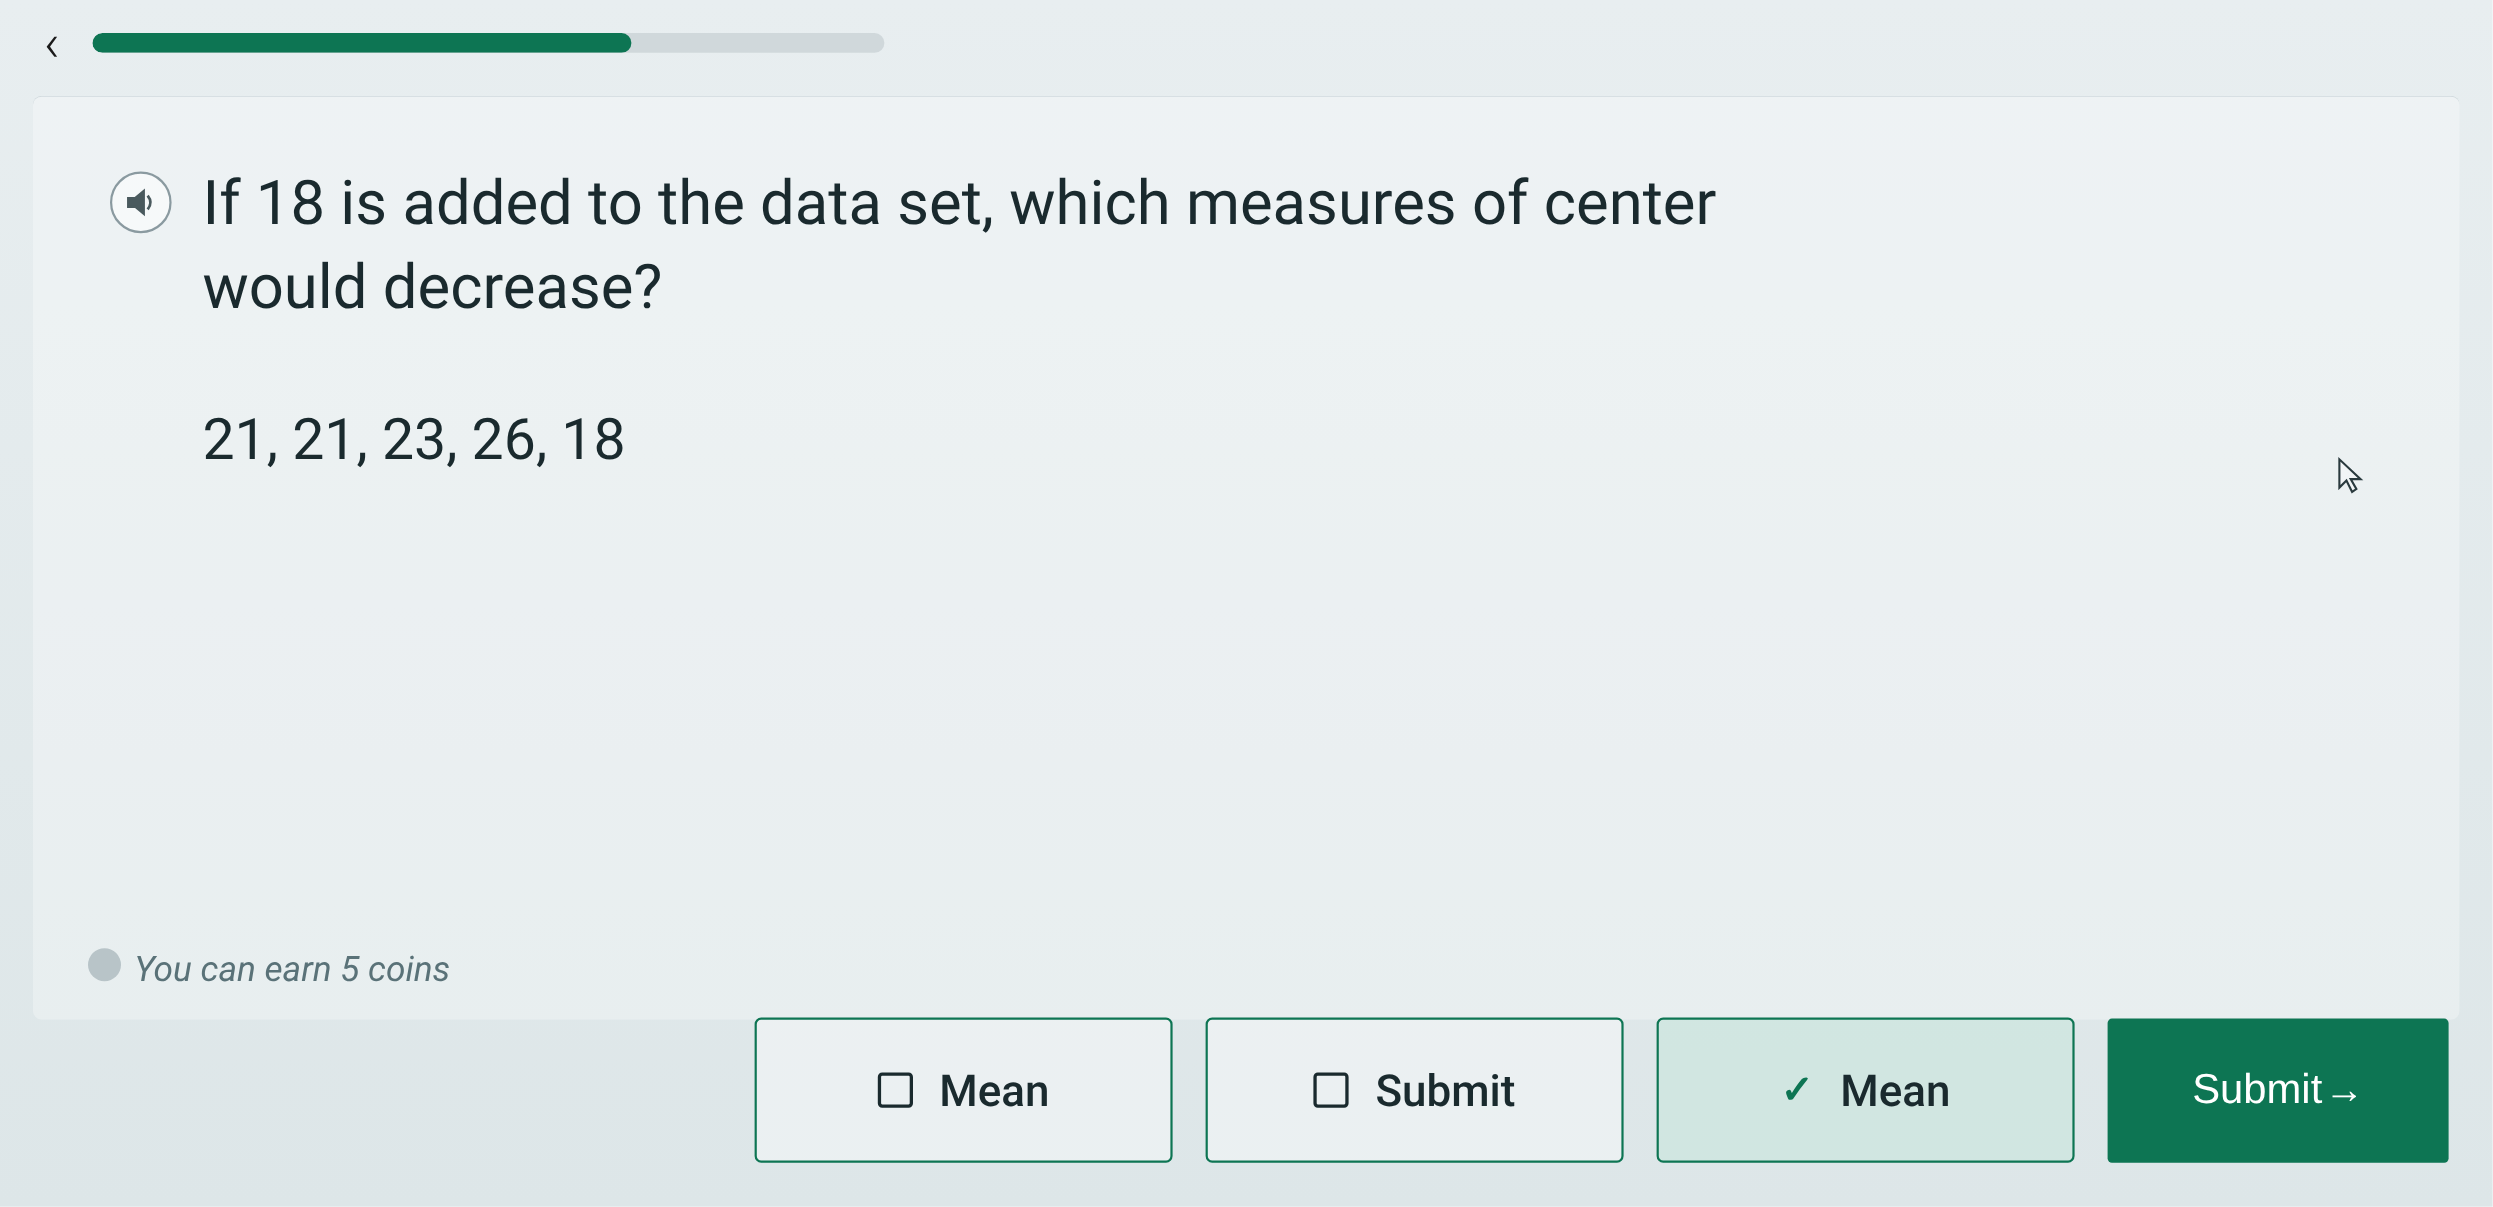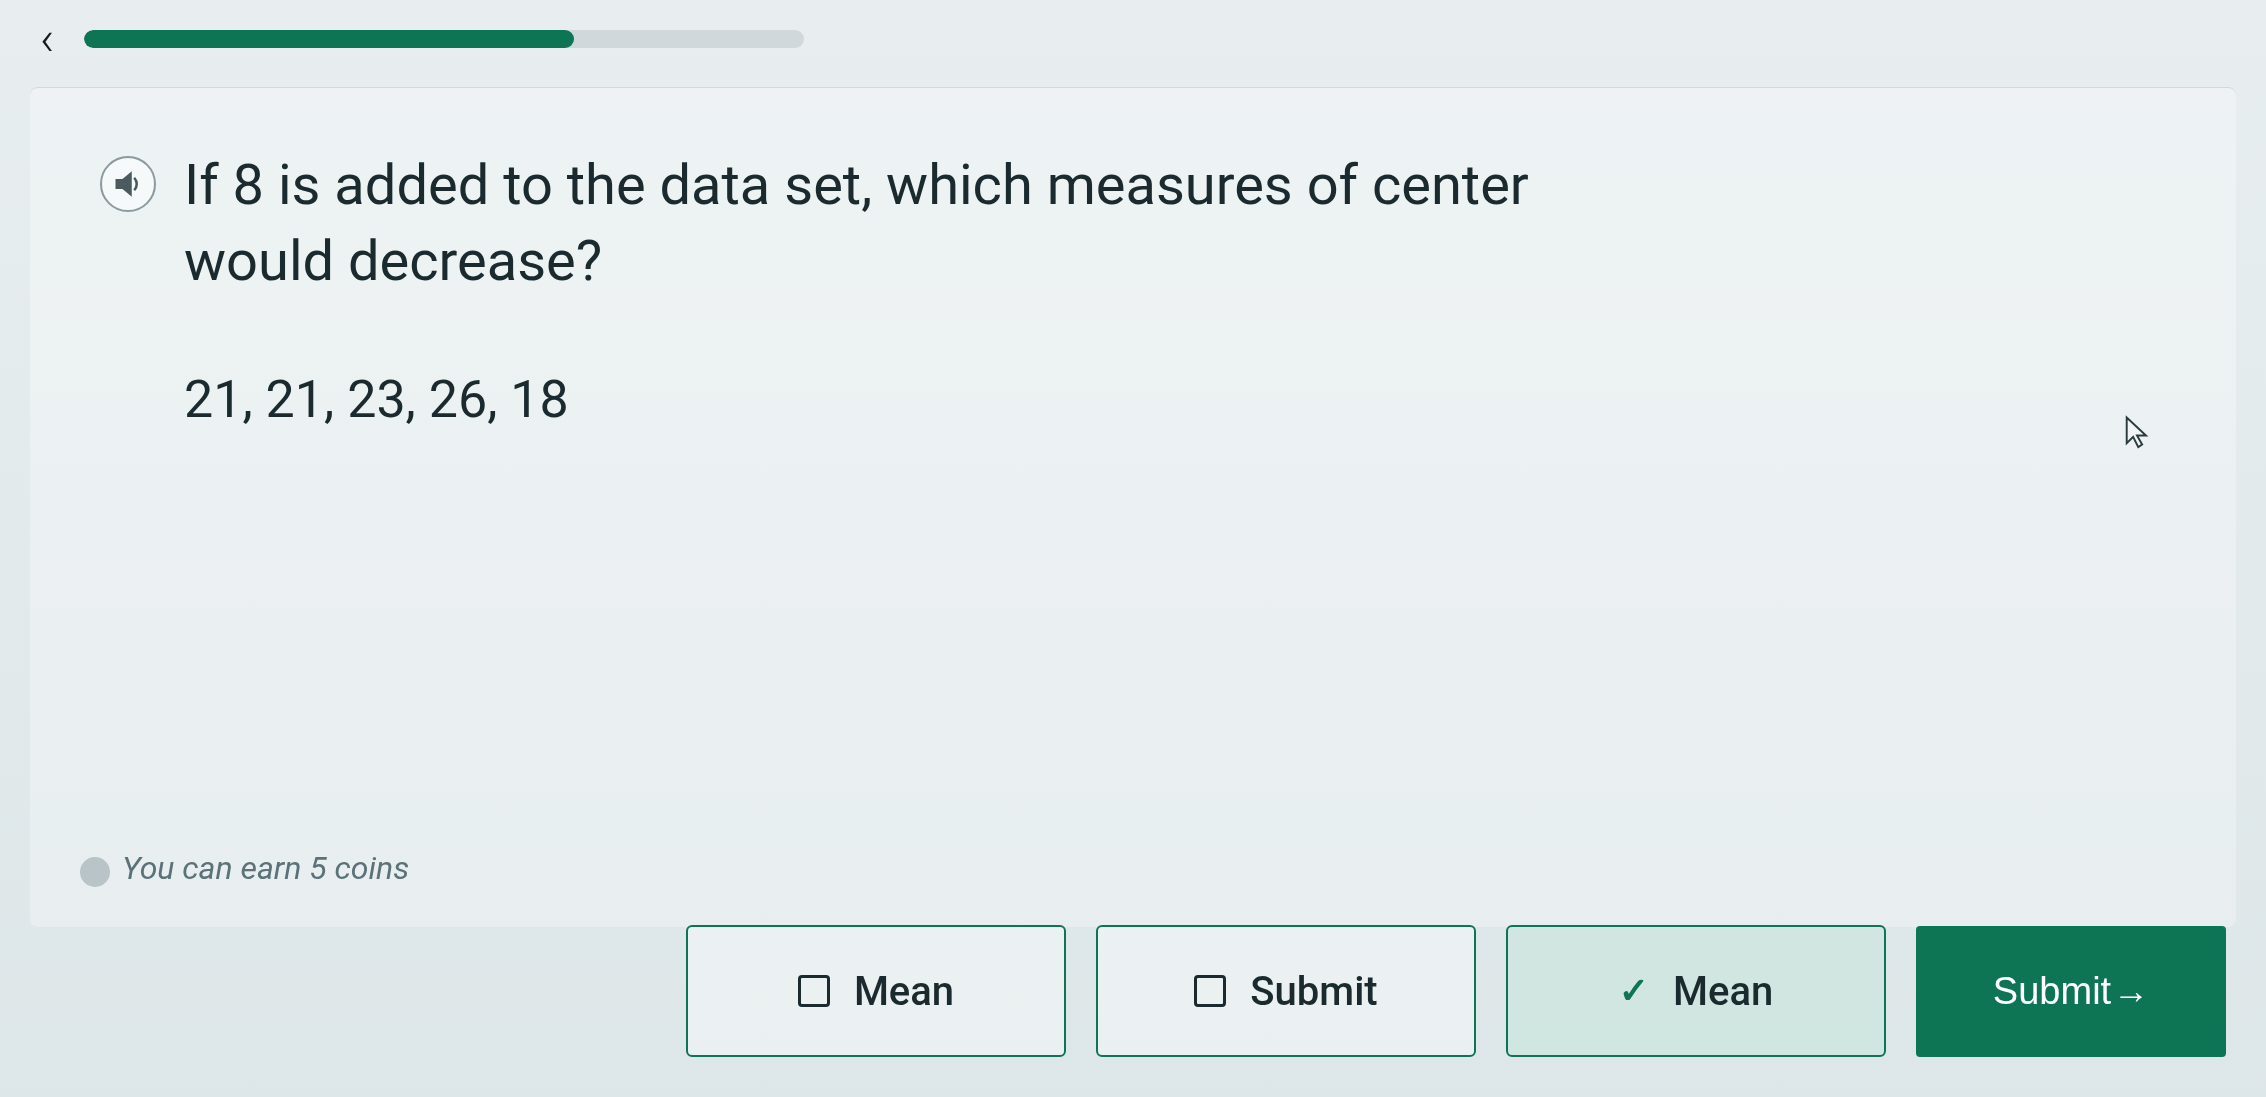--- a/index.html
+++ b/index.html
@@ -92,24 +92,24 @@
     .data-set {
       font-size: 52px;
       color: #1a2a2e;
       margin-top: 70px;
       margin-left: 84px;
       font-weight: 400;
     }
     
     .coins-row {
       position: absolute;
-      bottom: 40px;
+      bottom: 27px;
       left: 50px;
       display: flex;
-      align-items: flex-end;
+      align-items: flex-start;
       gap: 12px;
     }
     
     .coin-icon {
       width: 30px;
       height: 30px;
       border-radius: 50%;
       background: #b8c4c8;
     }
     
@@ -203,21 +203,21 @@
 </div>
 
 <div class="content-card">
   <div class="question-row">
     <div class="audio-button">
       <svg class="audio-icon-svg" viewBox="0 0 24 24" fill="none" stroke="#4a5a5e" stroke-width="2">
         <polygon points="3,9 3,15 8,15 14,20 14,4 8,9" fill="#4a5a5e"></polygon>
         <path d="M17 7 Q21 12 17 17" stroke="#4a5a5e" fill="none"></path>
       </svg>
     </div>
-    <div class="question-text">If 8 is added to the data set, which measures of center would decrease?</div>
+    <div class="question-text">If 18 is added to the data set, which measures of center would decrease?</div>
   </div>
 
   <div class="data-set">21, 21, 23, 26, 18</div>
 
   <div class="coins-row">
     <div class="coin-icon"></div>
     <div class="coins-text">You can earn 5 coins</div>
   </div>
 </div>
 

